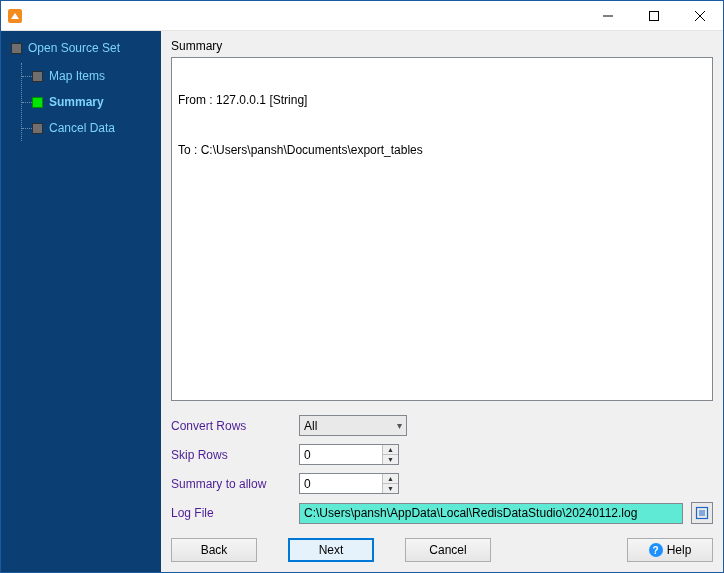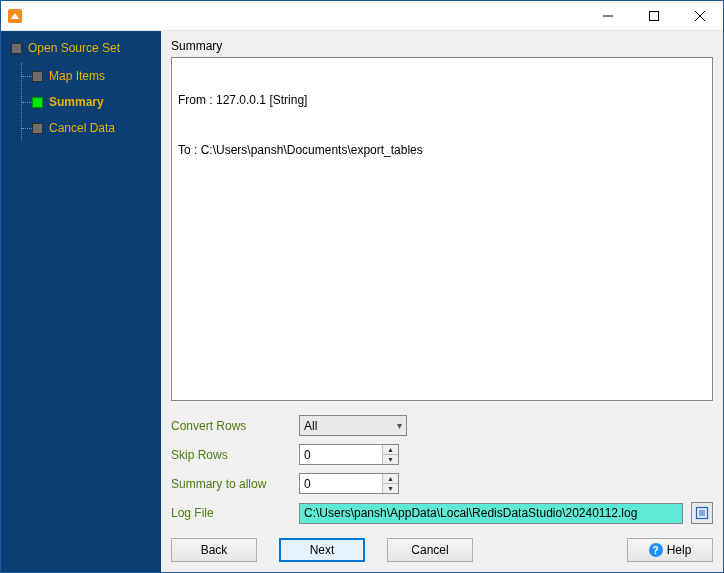--- a/index.html
+++ b/index.html
@@ -7,50 +7,50 @@
 
 .window { width: 724px; height: 573px; border: 1px solid #1a5a9e; display: flex; flex-direction: column; background: #fff; }
 .titlebar { height: 30px; background: #fff; display: flex; align-items: center; justify-content: space-between; border-bottom: 1px solid #e5e5e5; }
 .titlebar-left { display: flex; align-items: center; padding-left: 6px; gap: 6px; }
 .app-icon { width: 16px; height: 16px; }
 .win-controls { display: flex; height: 100%; }
 .win-btn { width: 46px; height: 100%; display: flex; align-items: center; justify-content: center; }
 .win-btn svg { display: block; }
 
 .body { flex: 1; display: flex; min-height: 0; }
-.sidebar { width: 160px; background: #0b3f74; color: #eab308; padding-top: 10px; padding-left: 10px; }
+.sidebar { width: 160px; background: #0b3f74; color: #7dd3fc; padding-top: 10px; padding-left: 10px; }
 .tree { position: relative; }
 .tree-root { display: flex; align-items: center; gap: 6px; margin-bottom: 8px; }
 .tree-children { margin-left: 10px; border-left: 1px dotted #6a8db0; padding-left: 0; }
 .tree-item { display: flex; align-items: center; gap: 6px; position: relative; padding: 6px 0; }
 .tree-item::before { content: ""; position: absolute; left: 0; top: 50%; width: 10px; border-top: 1px dotted #6a8db0; }
 .tree-item .box { margin-left: 10px; }
 .box { width: 11px; height: 11px; background: #6f6f6f; border: 1px solid #2d2d2d; flex: none; }
 .box.active { background: #00e600; border-color: #008c00; }
 .tree-label { white-space: nowrap; }
 .tree-item.active .tree-label { font-weight: bold; }
 
 .main { flex: 1; display: flex; flex-direction: column; background: #f0f0f0; padding: 8px 10px 10px 10px; min-width: 0;}
 .section-title { margin-bottom: 4px; color: #000; }
 .summary-box { flex: 1; background: #fff; border: 1px solid #828790; padding: 0 6px; line-height: 1.4; overflow: auto; white-space: pre-wrap; }
 
 .options { margin-top: 14px; display: grid; grid-template-columns: 120px 1fr auto; row-gap: 8px; column-gap: 8px; align-items: center; }
-.opt-label { color: #4d7c0f; }
+.opt-label { color: #4c1d95; }
 .select { width: 108px; height: 21px; border: 1px solid #828790; background: #e9e9e9; padding: 0 4px; display:flex; align-items:center; justify-content:space-between; }
 .select .chev { font-size:10px; color:#555; }
 .spin { width: 100px; height: 21px; display: flex; border: 1px solid #828790; background: #fff; }
 .spin input { flex:1; border:none; padding:0 4px; font-size:12px; outline:none; width: 60px; }
 .spin .buttons { width:16px; display:flex; flex-direction:column; border-left:1px solid #c0c0c0; }
 .spin .sb { flex:1; display:flex; align-items:center; justify-content:center; font-size:7px; color:#333; background:#efefef; }
 .spin .sb:first-child { border-bottom:1px solid #c0c0c0; }
 .logrow-input { height:21px; border:1px solid #828790; background:#5eead4; padding:0 4px; font-size:12px; outline:none; }
 .browse-btn { width:22px; height:22px; border:1px solid #828790; background:#e9e9e9; display:flex; align-items:center; justify-content:center; }
 .browse-btn svg { display:block; }
 
-.footer { margin-top: 14px; display:flex; align-items:center; gap:22px; }
+.footer { margin-top: 14px; display:flex; align-items:center; gap:31px; }
 .footer .spacer { flex:1; }
 .btn { width:86px; height:24px; border:1px solid #adadad; background:linear-gradient(#f5f5f5,#e6e6e6); display:flex; align-items:center; justify-content:center; cursor:default; }
 .btn.primary { border:2px solid #0078d7; background:#e5f1fb; }
 .btn .icn { width:14px; height:14px; margin-right:4px; border-radius:50%; background:#1e90ff; color:#fff; display:flex; align-items:center; justify-content:center; font-size:10px; font-weight:bold; }
 </style>
 </head>
 <body>
 
 <div class="window">
 

